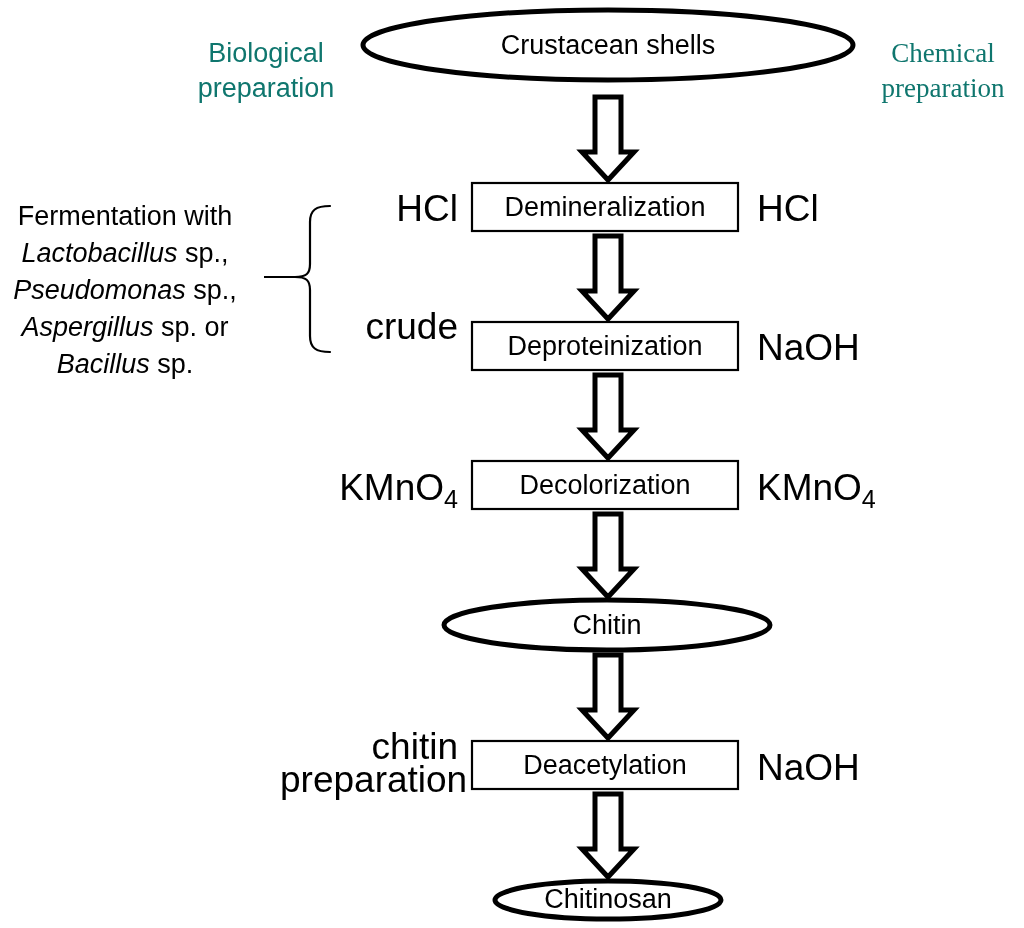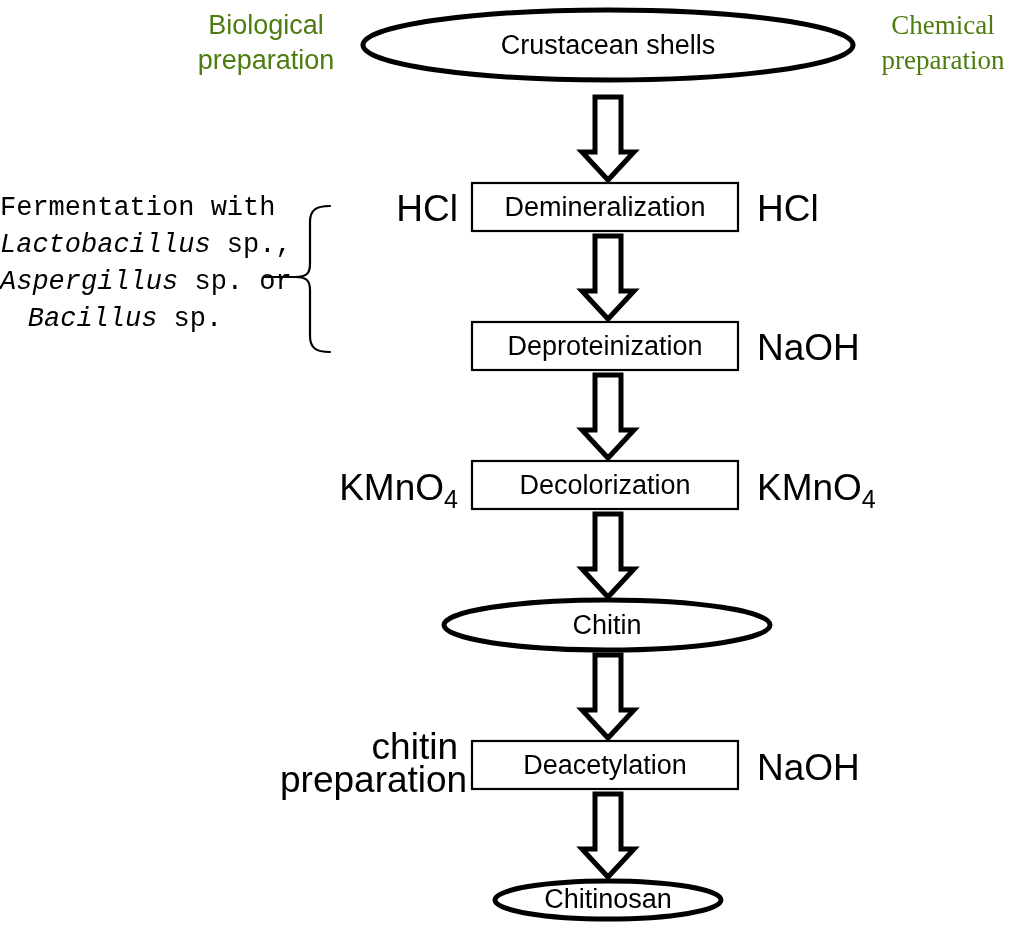--- a/index.html
+++ b/index.html
@@ -63,31 +63,33 @@
     color: #000000;
     white-space: nowrap;
   }
   .side-label.right-align { text-align: right; }
   .side-label.left-align  { text-align: left;  }
   .header-label {
     position: absolute;
     font-family: "Liberation Sans", sans-serif;
     font-size: 27px;
     line-height: 35px;
-    color: #4d7c0f;
+    color: #0f766e;
     text-align: center;
+    margin-top: 28px;
   }
   .ferment-block {
     position: absolute;
-    font-family: Liberation Mono, monospace;
+    font-family: Liberation Sans, sans-serif;
     font-size: 27px;
     line-height: 37px;
     color: #000000;
     text-align: center;
     white-space: nowrap;
+    margin-top: 8px;
   }
   .ferment-block .sci { font-style: italic; text-align: center; }
   sub { font-size: 0.68em; }
 </style>
 </head>
 <body>
 
 <div id="diagram-root">
 
   <svg id="flow-svg" viewBox="0 0 1024 928">
@@ -146,30 +148,34 @@
     <div>Chemical</div>
     <div>preparation</div>
   </div>
 
   <div class="ferment-block" style="left:0px; top:190px; width:250px;">
     <div>Fermentation with</div>
     <div>
       <span class="sci">Lactobacillus</span><span> sp.,</span>
     </div>
     <div>
+      <span class="sci">Pseudomonas</span><span> sp.,</span>
+    </div>
+    <div>
       <span class="sci">Aspergillus</span><span> sp. or</span>
     </div>
     <div>
       <span class="sci">Bacillus</span><span> sp.</span>
     </div>
   </div>
 
   <div class="side-label right-align" style="left:300px; top:192px; width:158px;">HCl</div>
 
   <div class="side-label right-align" style="left:300px; top:310px; width:158px;">
+    <div>crude</div>
   </div>
 
   <div class="side-label right-align" style="left:300px; top:471px; width:158px;">
     <span>KMnO</span><sub>4</sub>
   </div>
 
   <div class="side-label right-align" style="left:280px; top:730px; width:178px;">
     <div>chitin</div>
     <div>preparation</div>
   </div>

